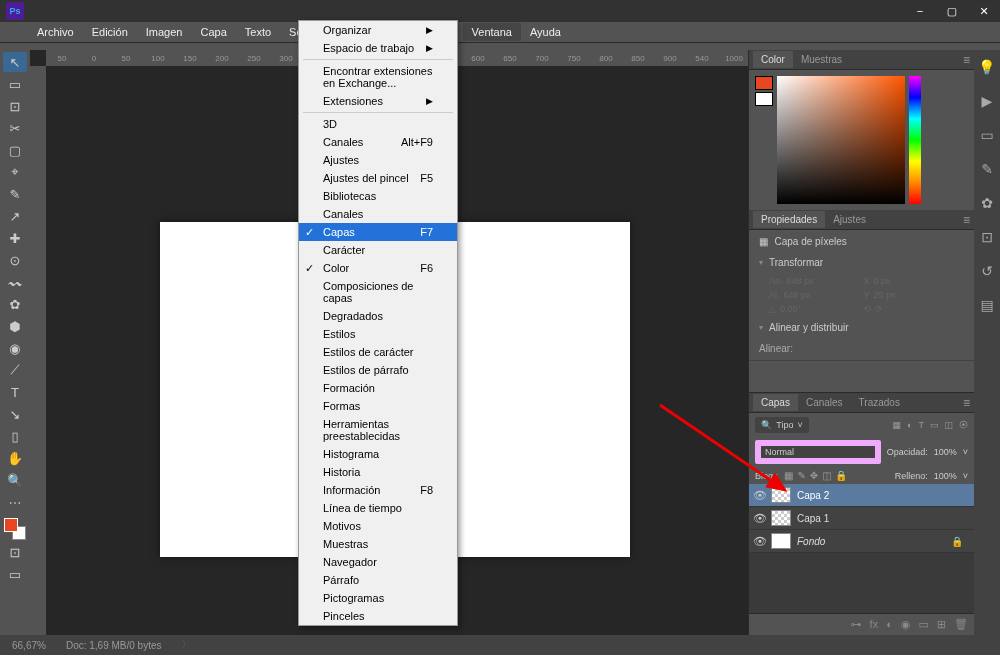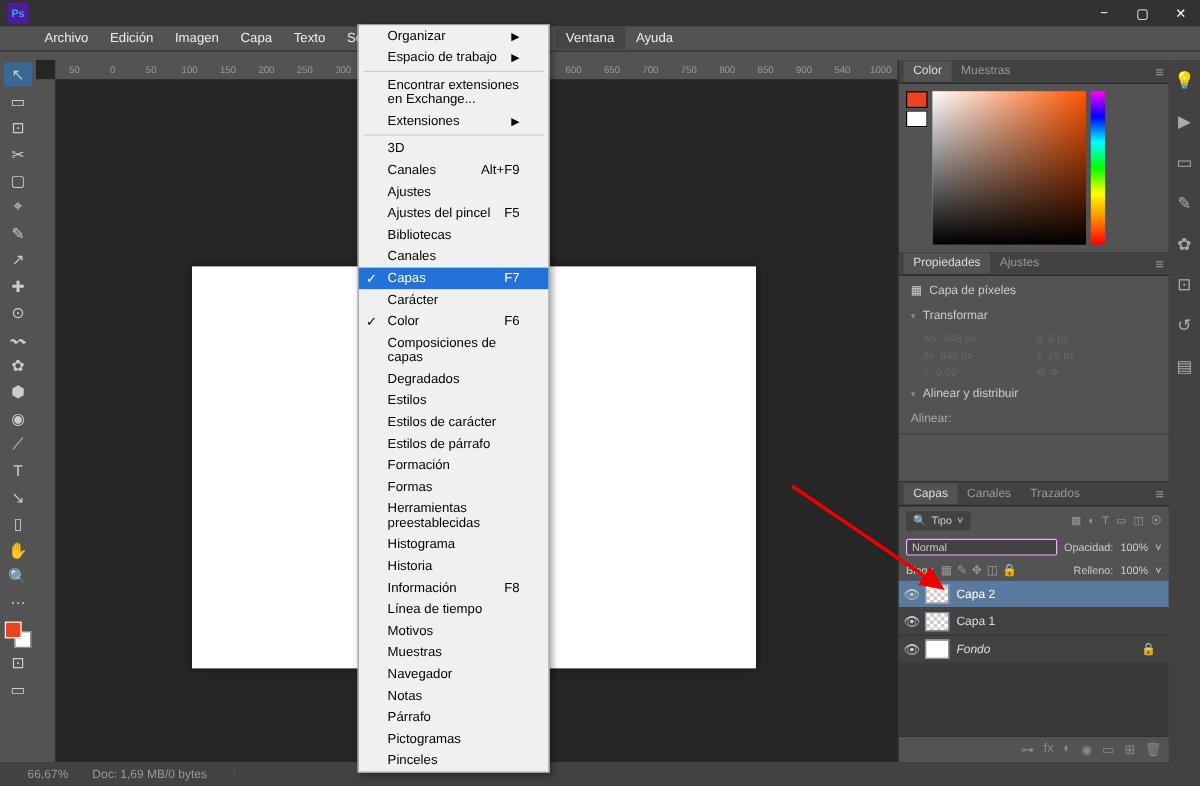--- a/index.html
+++ b/index.html
@@ -51,40 +51,40 @@
 .prop-collapse { cursor: default; padding: 4px 10px; color: #ccc; display: flex; align-items: center; gap: 6px; }
 .prop-collapse::before { content: "▾"; font-size: 8px; color: #888; }
 .prop-fields { padding: 4px 20px; display: grid; grid-template-columns: 1fr 1fr; gap: 4px; }
 .prop-field { display: flex; align-items: center; gap: 4px; color: #666; font-size: 9px; }
 .prop-input { background: transparent; border: none; color: #666; width: 40px; font-size: 9px; }
 .layers-panel { background: #535353; border-top: 1px solid #2a2a2a; }
 .layers-controls { padding: 4px 6px; display: flex; align-items: center; gap: 4px; font-size: 9px; color: #ccc; }
 .layers-filter { display: flex; align-items: center; gap: 4px; padding: 3px 6px; background: #424242; border-radius: 2px; }
 .layers-icons { display: flex; gap: 6px; margin-left: auto; color: #999; }
 .blend-row { padding: 3px 6px; display: flex; align-items: center; gap: 6px; font-size: 9px; color: #ccc; }
-.blend-select { flex: 1; background: #424242; border: 1px solid #f0abfc; color: #ccc; padding: 1px 4px; font-size: 9px; border-radius: 2px; }
+.blend-select { flex: 1; background: #424242; border: 6px solid #f0abfc; color: #ccc; padding: 1px 4px; font-size: 9px; border-radius: 2px; }
 .lock-row { padding: 3px 6px; display: flex; align-items: center; gap: 6px; font-size: 9px; color: #ccc; }
 .lock-icons { display: flex; gap: 4px; color: #999; font-size: 10px; }
 .layer-list { background: #424242; }
 .layer { display: flex; align-items: center; padding: 3px 4px; gap: 6px; font-size: 10px; color: #ddd; border-bottom: 1px solid #353535; }
 .layer.selected { background: #5a7aa0; color: #fff; }
 .layer-eye { width: 12px; color: #ccc; font-size: 11px; }
 .layer-thumb { width: 20px; height: 16px; background: #fff; border: 1px solid #888; }
 .layer-thumb.checker { background-image: repeating-conic-gradient(#ccc 0 25%, #fff 0 50%); background-size: 6px 6px; }
 .layer-lock { margin-left: auto; margin-right: 6px; color: #888; font-size: 10px; }
 .layer-list-empty { background: #3a3a3a; height: 60px; }
 .layers-footer { padding: 4px 6px; display: flex; gap: 8px; justify-content: flex-end; color: #888; font-size: 11px; border-top: 1px solid #2a2a2a; }
 .dropdown { position: absolute; top: 20px; left: 298px; width: 160px; background: #f0f0f0; border: 1px solid #999; box-shadow: 2px 2px 6px rgba(0,0,0,0.4); z-index: 100; font-size: 11px; color: #000; }
 .dd-item { padding: 3px 24px 3px 24px; display: flex; align-items: center; position: relative; cursor: default; }
 .dd-item.highlight { background: #2372d9; color: #fff; }
 .dd-item .check { position: absolute; left: 6px; }
 .dd-item .short { margin-left: auto; }
 .dd-item .arrow { margin-left: auto; font-size: 9px; }
 .dd-sep { height: 1px; background: #ccc; margin: 2px 4px; }
-.status-bar { position: absolute; bottom: 0; left: 0; right: 0; height: 20px; background: #424242; display: flex; align-items: center; padding: 0 23px; color: #999; font-size: 10px; gap: 20px; }
+.status-bar { position: absolute; bottom: 0; left: 0; right: 0; height: 20px; background: #424242; display: flex; align-items: center; padding: 0 12px; color: #999; font-size: 10px; gap: 20px; }
 .arrow-red { position: absolute; z-index: 50; pointer-events: none; }
 </style>
 </head>
 <body>
 
 <div class="titlebar">
   <div class="ps-icon">Ps</div>
   <div class="window-controls">
     <div class="win-btn">−</div>
     <div class="win-btn">▢</div>
@@ -430,23 +430,20 @@
     <div class="dd-item">
       <span>Motivos</span>
     </div>
     <div class="dd-item">
       <span>Muestras</span>
     </div>
     <div class="dd-item">
       <span>Navegador</span>
     </div>
     <div class="dd-item">
-      <span>Notas</span>
-    </div>
-    <div class="dd-item">
       <span>Párrafo</span>
     </div>
     <div class="dd-item">
       <span>Pictogramas</span>
     </div>
     <div class="dd-item">
       <span>Pinceles</span>
     </div>
   </div>
 

